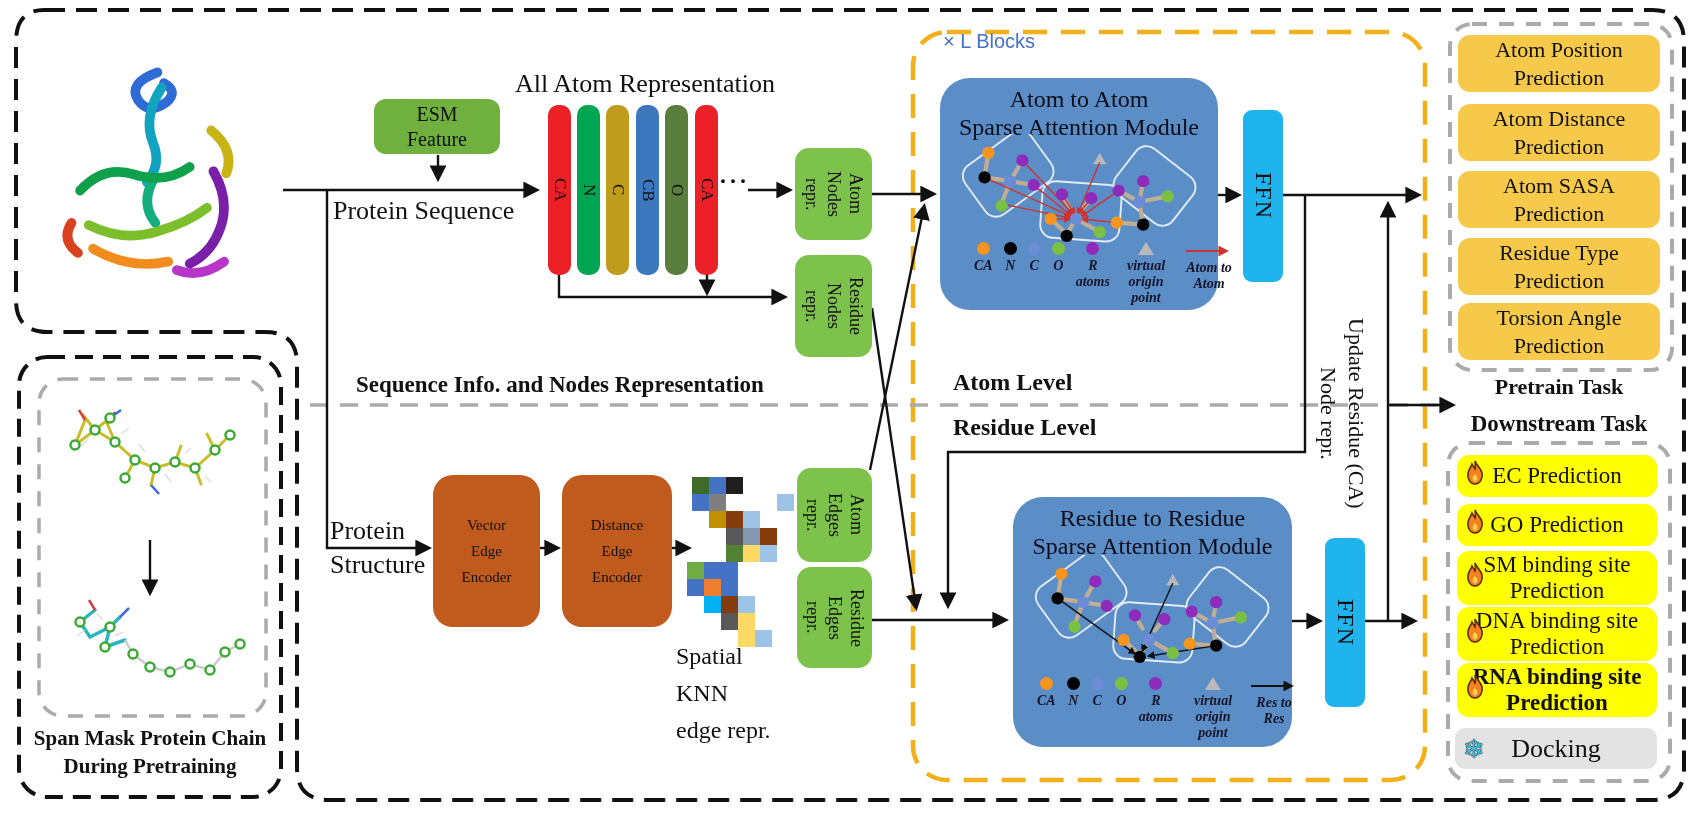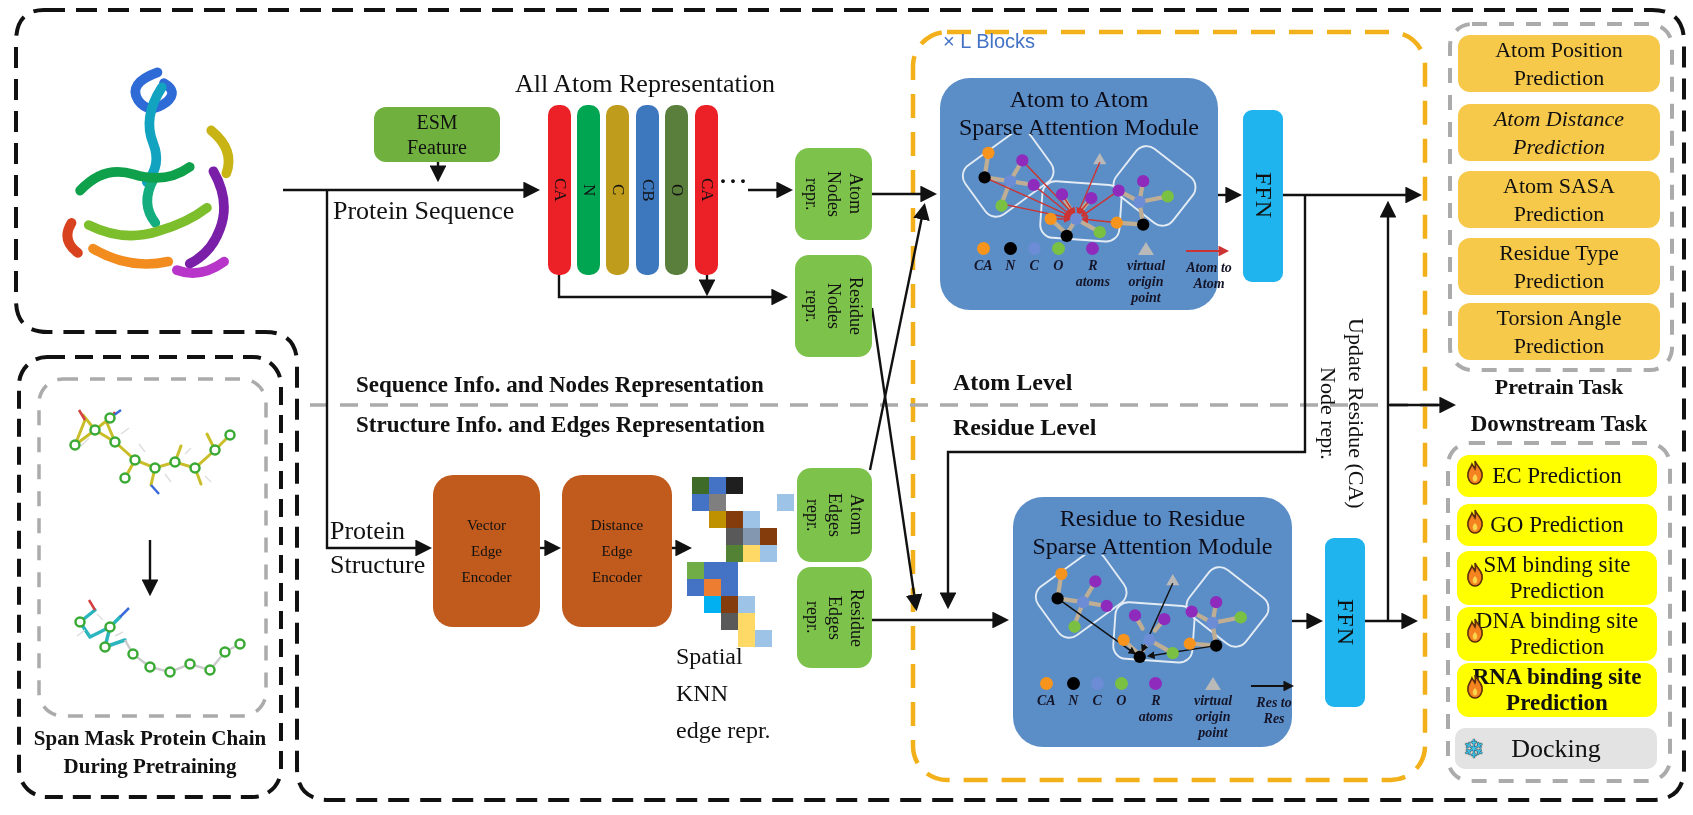--- a/index.html
+++ b/index.html
@@ -92,21 +92,21 @@
     <path d="M28,118 q22,-24 50,-15 q30,9 52,-7" stroke="#0FA04C"></path>
     <path d="M36,150 q32,16 64,6 q28,-8 46,-22" stroke="#7CBE2B"></path>
     <path d="M150,62 q22,18 14,40" stroke="#C8B414"></path>
     <path d="M40,172 q34,20 70,12" stroke="#F28C1E"></path>
     <path d="M20,148 q-10,16 6,28" stroke="#D8421F"></path>
     <path d="M152,100 q16,28 6,54 q-8,22 -28,32" stroke="#7A1FA8"></path>
     <path d="M118,192 q22,8 44,-8" stroke="#B835C9"></path>
   </g>
 </svg>
 
-<div class="abs lvl ctr ml greenbox" style="left: 374px; top: 99px; width: 126px; height: 55px; font-size: 20px; line-height: 25px; border-radius: 12px; background-color: rgb(111, 176, 62); margin-top: 8px;">ESM
+<div class="abs lvl ctr ml greenbox" style="left: 374px; top: 99px; width: 126px; height: 55px; font-size: 20px; line-height: 25px; border-radius: 12px; background-color: rgb(111, 176, 62);">ESM
 Feature</div>
 <div class="abs lvl ctr" style="left:495px;top:68px;width:300px;height:32px;font-size:26px;">All Atom Representation</div>
 <div class="abs lvl" style="left:333px;top:196px;font-size:26px;">Protein Sequence</div>
 
 <div class="abs lvl ctr bar" style="left: 548px; top: 105px; width: 23px; height: 170px; background-color: rgb(235, 33, 39);">
       <span class="vtext barlabel">CA</span>
     </div>
 <div class="abs lvl ctr bar" style="left: 577px; top: 105px; width: 23px; height: 170px; background-color: rgb(0, 165, 81);">
       <span class="vtext barlabel">N</span>
     </div>
@@ -129,21 +129,20 @@
 Nodes
 repr.</span>
     </div>
 <div class="abs lvl ctr greenbox" style="left: 795px; top: 255px; width: 77px; height: 102px; background-color: rgb(125, 194, 75);">
       <span class="vtext" style="font-size:18px;line-height:22px;">Residue
 Nodes
 repr.</span>
     </div>
 
 <div class="abs lvl" style="left:356px;top:372px;font-size:23px;font-weight:bold;">Sequence Info. and Nodes Representation</div>
-<div class="abs lvl" style="left:356px;top:412px;font-size:23px;font-weight:bold;">Structure Info. and Edges Representation</div>
 <div class="abs lvl" style="left:953px;top:369px;font-size:24px;font-weight:bold;">Atom Level</div>
 <div class="abs lvl" style="left:953px;top:414px;font-size:24px;font-weight:bold;">Residue Level</div>
 
 <div class="abs lvl ml" style="left:330px;top:514px;width:112px;font-size:26px;line-height:34px;">Protein
 Structure</div>
 <div class="abs lvl ctr ml encoder" style="left: 433px; top: 475px; width: 107px; height: 152px; background-color: rgb(192, 90, 29);">Vector
 Edge
 Encoder</div>
 <div class="abs lvl ctr ml encoder" style="left: 562px; top: 475px; width: 110px; height: 152px; background-color: rgb(192, 90, 29); text-align: center;">Distance
 Edge
@@ -412,21 +411,21 @@
 </div>
 <div class="abs lvl ctr ffn" style="left: 1325px; top: 538px; width: 40px; height: 169px; background-color: rgb(31, 180, 238);">
       <span class="vtext">FFN</span>
     </div>
 
 <div class="abs lvl vtext" style="left:1310px;top:283px;width:60px;height:260px;font-size:22px;line-height:28px;">Update Residue (CA)
 Node repr.</div>
 
 <div class="abs lvl ctr ml ptask" style="left: 1458px; top: 35px; width: 202px; height: 57px; background-color: rgb(247, 201, 75);">Atom Position
 Prediction</div>
-<div class="abs lvl ctr ml ptask" style="left: 1458px; top: 104px; width: 202px; height: 57px; background-color: rgb(247, 201, 75); font-style: italic;">Atom Distance
+<div class="abs lvl ctr ml ptask" style="left: 1458px; top: 104px; width: 202px; height: 57px; background-color: rgb(247, 201, 75);">Atom Distance
 Prediction</div>
 <div class="abs lvl ctr ml ptask" style="left: 1458px; top: 171px; width: 202px; height: 57px; background-color: rgb(247, 201, 75);">Atom SASA
 Prediction</div>
 <div class="abs lvl ctr ml ptask" style="left: 1458px; top: 238px; width: 202px; height: 57px; background-color: rgb(247, 201, 75);">Residue Type
 Prediction</div>
 <div class="abs lvl ctr ml ptask" style="left: 1458px; top: 303px; width: 202px; height: 57px; background-color: rgb(247, 201, 75);">Torsion Angle
 Prediction</div>
 <div class="abs lvl ctr" style="left:1458px;top:374px;width:202px;height:26px;font-size:22px;font-weight:bold;">Pretrain Task</div>
 <div class="abs lvl ctr" style="left:1448px;top:410px;width:222px;height:28px;font-size:23px;font-weight:bold;">Downstream Task</div>
 

